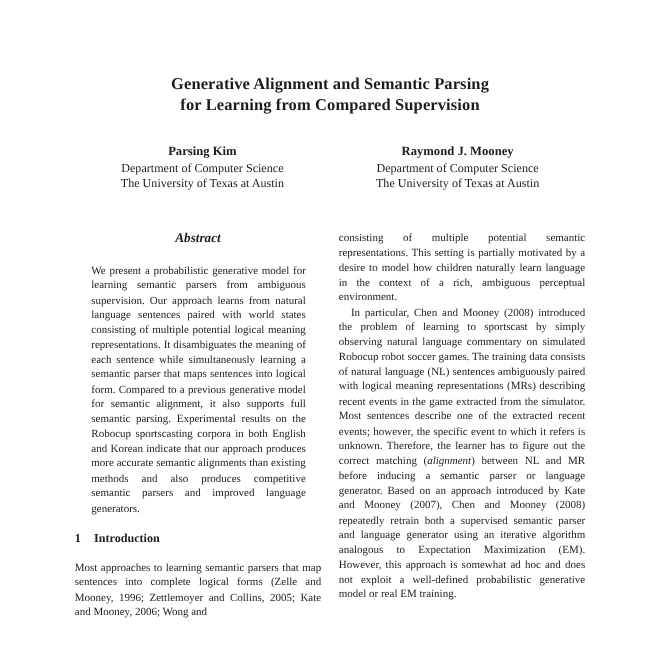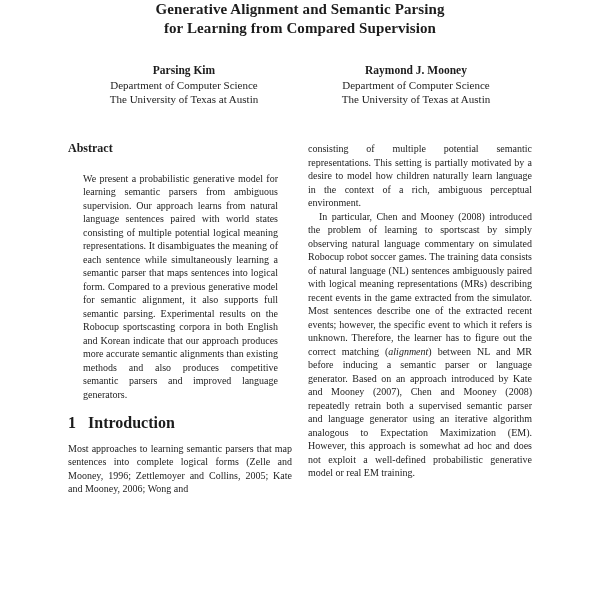--- a/index.html
+++ b/index.html
@@ -5,20 +5,21 @@
   * { margin: 0; padding: 0; box-sizing: border-box; }
   html, body {
     width: 600px; height: 600px;
     background: #ffffff;
     overflow: hidden;
     font-family: "Liberation Serif", "DejaVu Serif", serif;
     color: #1c1c1c;
   }
   .paper {
     width: 600px; height: 600px;
+    padding-top: 68px;
     overflow: hidden;
     background: #ffffff;
   }
   .content {
     width: 464px;
     margin: 0 auto;
   }
   .title {
     text-align: center;
     font-weight: bold;
@@ -54,32 +55,33 @@
     display: flex;
     justify-content: space-between;
   }
   .col {
     width: 224px;
     font-size: 10px;
     line-height: 13.5px;
     text-align: justify;
   }
   .abstract-heading {
-    text-align: left;
+    text-align: center;
     font-weight: bold;
     font-size: 12px;
     margin-bottom: 13px;
+    font-style: italic;
   }
   .abstract-body {
     margin: 16px 14px 0 15px;
     text-align: justify;
   }
   .section-heading {
     font-weight: bold;
-    font-size: 16px;
+    font-size: 11px;
     margin-top: 15px;
     margin-bottom: 12px;
     text-align: left;
   }
   .section-heading .sec-num {
     display: inline-block;
     margin-right: 12px;
   }
   .para { text-align: justify; }
   .para + .para { margin-top: 0; }

